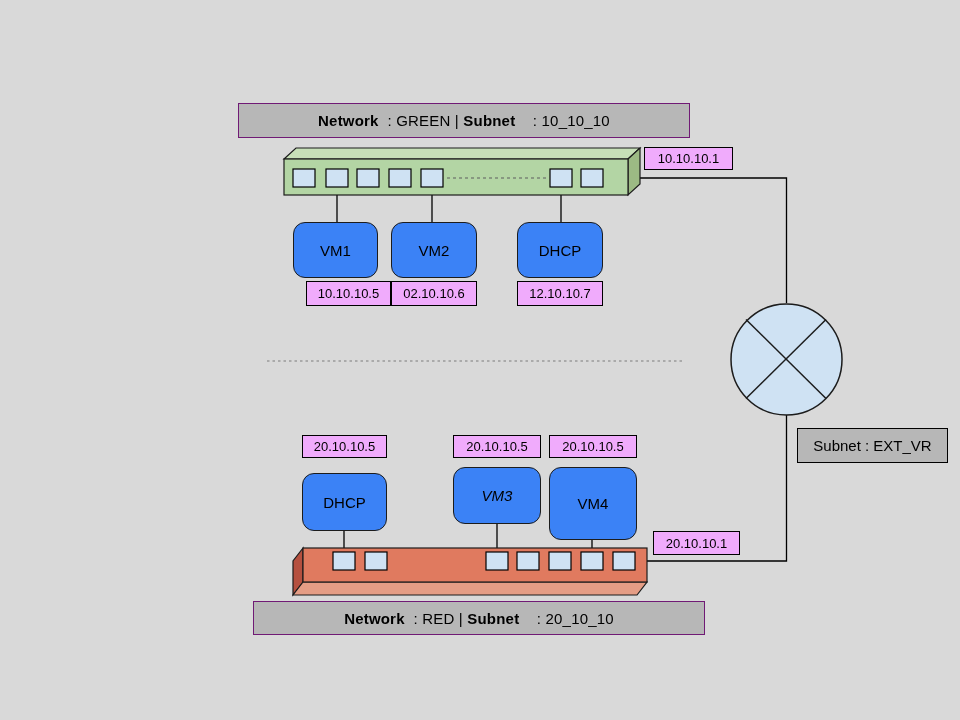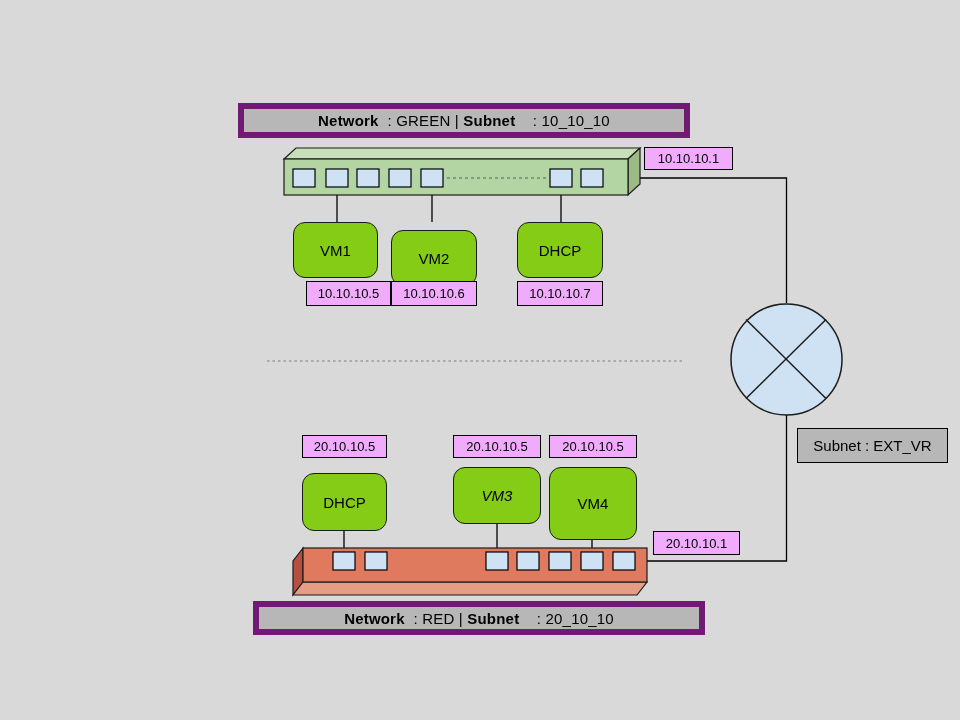--- a/index.html
+++ b/index.html
@@ -4,28 +4,28 @@
 <style>
   html,body { margin:0; padding:0; }
   .canvas {
     position:relative; width:960px; height:720px;
     background:#d9d9d9; overflow:hidden;
     font-family:"Liberation Sans", sans-serif; color:#000;
   }
   .abs { position:absolute; box-sizing:border-box; }
   .layer { left:0; top:0; }
   .banner {
-    background:#b7b7b7; border:6px solid #701a75;
+    background:#b7b7b7; border:1px solid #701a75;
     display:flex; align-items:center; justify-content:center;
     font-size:15px; letter-spacing:0.2px;
   }
   .banner span { white-space:pre; }
   .b { font-weight:bold; }
   .node {
-    background:#84cc16; border:1.5px solid #1c1c1c; border-radius:12px;
+    background:#3b82f6; border:1.5px solid #1c1c1c; border-radius:12px;
     display:flex; align-items:center; justify-content:center;
     font-size:15px;
   }
   .iplabel {
     background:#f0abfc; border:1px solid #000;
     display:flex; align-items:center; justify-content:center;
     font-size:13px; white-space:pre;
   }
   .routerlabel {
     background:#b7b7b7; border:1px solid #000;
@@ -94,26 +94,26 @@
   <div class="abs banner" style="left:238px; top:103px; width:452px; height:35px;">
     <span class="b">Network</span>
       <span>  : GREEN | </span>
       <span class="b">Subnet</span>
       <span>    : 10_10_10</span>
   </div>
 
   <div class="abs iplabel" style="left:644px; top:147px; width:89px; height:23px;">10.10.10.1</div>
 
   <div class="abs node" style="left:293px; top:222px; width:85px; height:56px;">VM1</div>
-  <div class="abs node" style="left:391px; top:230px; width:86px; height:56px;">VM2</div>
+  <div class="abs node" style="left:391px; top:222px; width:86px; height:56px;">VM2</div>
   <div class="abs node" style="left:517px; top:222px; width:86px; height:56px;">DHCP</div>
 
   <div class="abs iplabel" style="left:293px; top:281px; width:85px; height:25px;margin-left:13px;">10.10.10.5</div>
-  <div class="abs iplabel" style="left:391px; top:281px; width:86px; height:25px;">10.10.10.6</div>
-  <div class="abs iplabel" style="left:517px; top:281px; width:86px; height:25px;">10.10.10.7</div>
+  <div class="abs iplabel" style="left:391px; top:281px; width:86px; height:25px;">02.10.10.6</div>
+  <div class="abs iplabel" style="left:517px; top:281px; width:86px; height:25px;">12.10.10.7</div>
 
   <div class="abs routerlabel" style="left:797px; top:428px; width:151px; height:35px;">Subnet : EXT_VR</div>
 
   <div class="abs iplabel" style="left:302px; top:435px; width:85px; height:23px;">20.10.10.5</div>
   <div class="abs iplabel" style="left:453px; top:435px; width:88px; height:23px;">20.10.10.5</div>
   <div class="abs iplabel" style="left:549px; top:435px; width:88px; height:23px;">20.10.10.5</div>
 
   <div class="abs node" style="left:302px; top:473px; width:85px; height:58px;">DHCP</div>
   <div class="abs node" style="left:453px; top:467px; width:88px; height:57px;font-style:italic;">VM3</div>
   <div class="abs node" style="left:549px; top:467px; width:88px; height:73px;">VM4</div>

